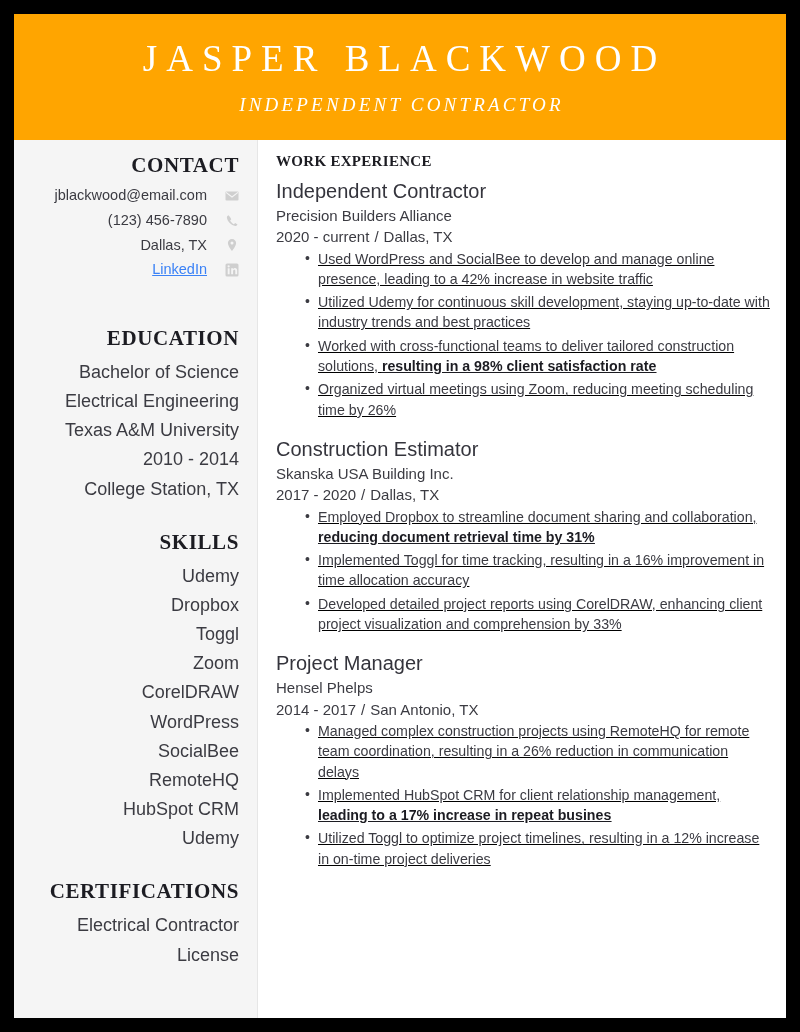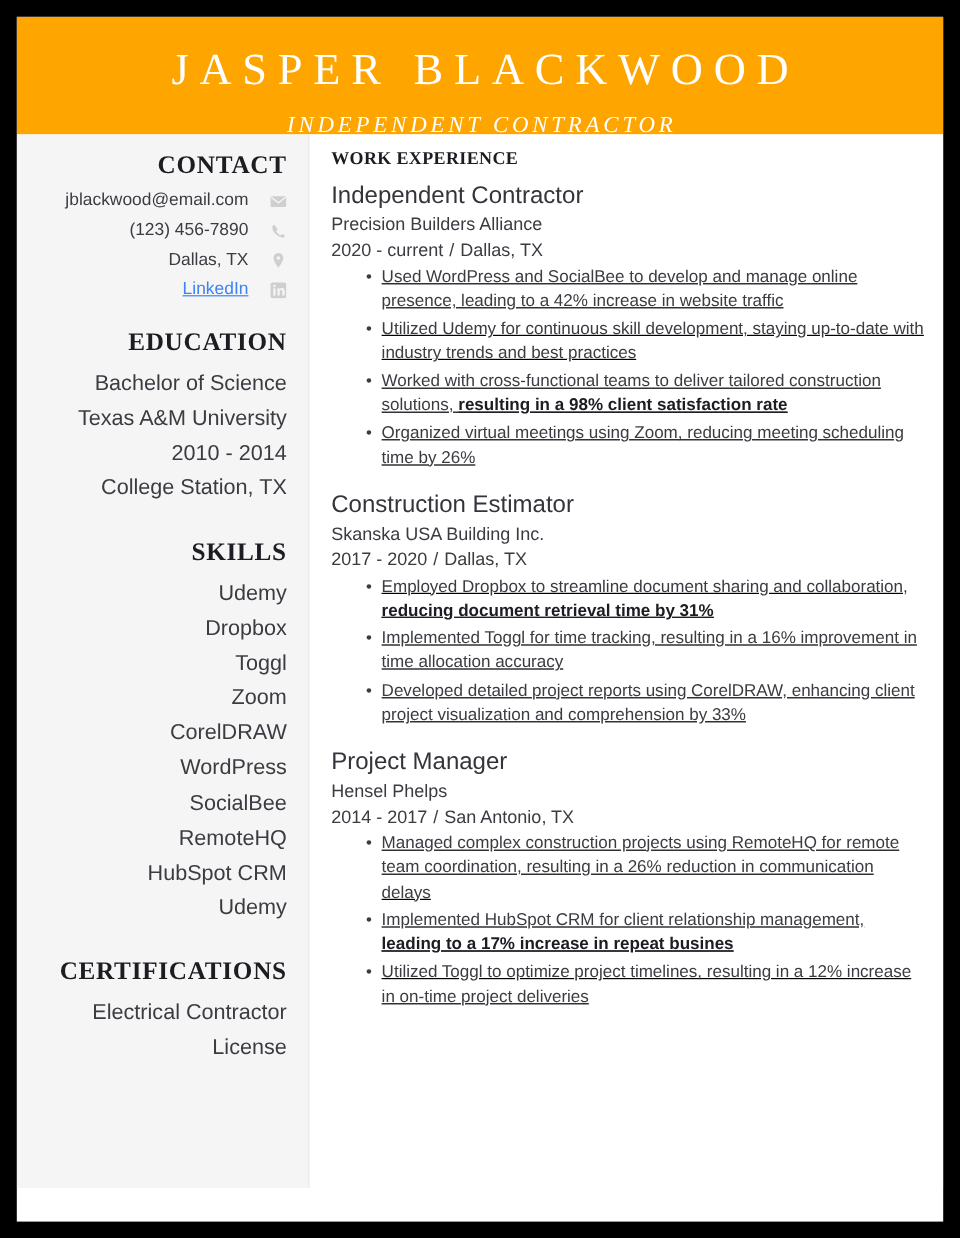--- a/index.html
+++ b/index.html
@@ -20,21 +20,21 @@
     top: 14px;
     width: 772px;
     height: 1004px;
     background: #ffffff;
     overflow: hidden;
   }
 
   
   .header {
     background: #ffa500;
-    height: 98px;
+    height: 126px;
     width: 100%;
     box-sizing: border-box;
     padding-top: 22px;
     text-align: center;
   }
   .header-name {
     font-family: "Liberation Serif", serif;
     font-size: 37px;
     color: #ffffff;
     letter-spacing: 9px;
@@ -78,21 +78,21 @@
   .side-heading {
     font-family: "Liberation Serif", serif;
     font-weight: bold;
     font-size: 21px;
     color: #1c1c22;
     text-align: right;
     letter-spacing: 0.6px;
     margin: 0 0 7px 0;
   }
   .side-block { margin-bottom: 26px; }
-  .side-block.first { margin-bottom: 20px; }
+  .side-block.first { margin-bottom: 45px; }
 
   .contact-row {
     display: flex;
     align-items: center;
     justify-content: flex-end;
     gap: 18px;
     margin-bottom: 3px;
   }
   .contact-text {
     font-size: 14.5px;
@@ -232,20 +232,21 @@
                 </svg>
               </span>
             </div>
           </div>
       </div>
 
       <div class="side-block">
         <div class="side-heading">EDUCATION</div>
         <div id="education-list">
             <div class="side-line">Bachelor of Science</div>
+            <div class="side-line">Electrical Engineering</div>
             <div class="side-line">Texas A&amp;M University</div>
             <div class="side-line">2010 - 2014</div>
             <div class="side-line">College Station, TX</div>
           </div>
       </div>
 
       <div class="side-block">
         <div class="side-heading">SKILLS</div>
         <div id="skills-list">
             <div class="side-line">Udemy</div>

